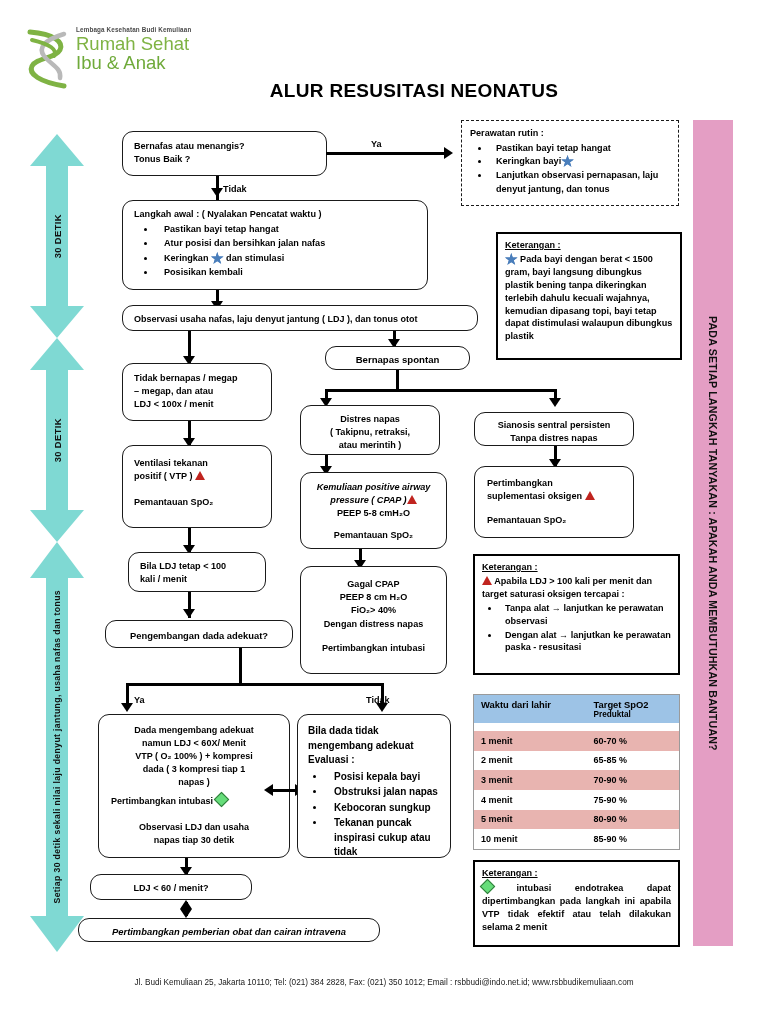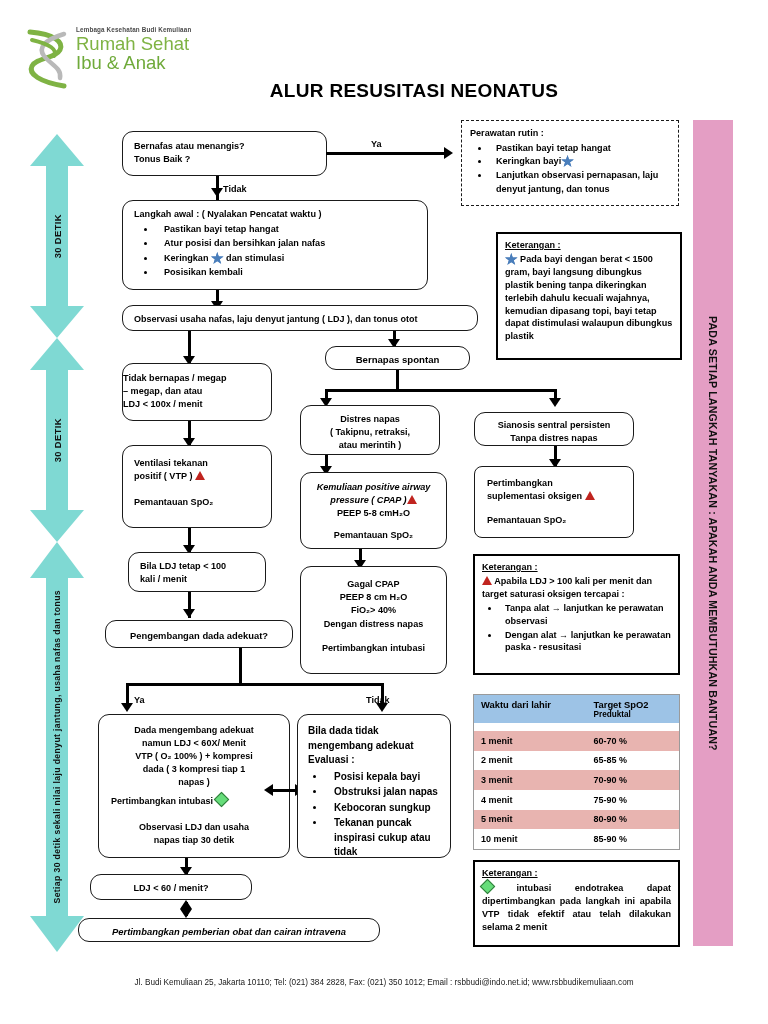--- a/index.html
+++ b/index.html
@@ -205,21 +205,21 @@
 
   <div class="vl" style="left:393px;top:331px;height:17px;"></div>
   <div class="arw-d" style="left:388px;top:339px;"></div>
 
   <div class="keter" style="left:496px;top:232px;width:186px;height:128px;">
     <div class="hd">Keterangan :</div>
     <div><span class="star">★</span>
       <span>Pada bayi dengan berat &lt; 1500 gram, bayi langsung dibungkus plastik bening tanpa dikeringkan terlebih dahulu kecuali wajahnya, kemudian dipasang topi, bayi tetap dapat distimulasi walaupun dibungkus plastik</span></div>
   </div>
 
-  <div class="box" style="left:122px;top:363px;width:150px;height:58px;padding-top:8px;padding-left:0;">
+  <div class="box" style="left:122px;top:363px;width:150px;height:58px;padding-top:8px;padding-left:11px;">
     <div>Tidak bernapas / megap</div>
     <div>– megap, dan atau</div>
     <div>LDJ  &lt; 100x / menit</div>
   </div>
   <div class="vl" style="left:188px;top:421px;height:26px;"></div>
   <div class="arw-d" style="left:183px;top:438px;"></div>
 
   <div class="box ctr" style="left:325px;top:346px;width:145px;height:24px;padding-top:6px;font-size:9.6px;">
     <div>Bernapas spontan</div>
   </div>
@@ -257,21 +257,21 @@
 
   <div class="box ctr ital" style="left:300px;top:472px;width:147px;height:77px;padding-top:8px;">
     <div>Kemuliaan positive airway</div>
     <div><span>pressure ( CPAP )</span><span class="tri"></span></div>
     <div style="font-style:normal;">PEEP 5-8 cmH₂O</div>
     <div style="font-style:normal;margin-top:8px;">Pemantauan SpO₂</div>
   </div>
   <div class="vl" style="left:359px;top:549px;height:18px;"></div>
   <div class="arw-d" style="left:354px;top:560px;"></div>
 
-  <div class="box" style="left:474px;top:466px;width:160px;height:72px;padding-top:10px;padding-left:12px;border-radius:8px;">
+  <div class="box" style="left:474px;top:466px;width:160px;height:72px;padding-top:10px;padding-left:12px;">
     <div>Pertimbangkan</div>
     <div><span>suplementasi oksigen</span>
       <span class="tri"></span></div>
     <div style="margin-top:11px;">Pemantauan SpO₂</div>
   </div>
 
   <div class="box" style="left:128px;top:552px;width:138px;height:40px;padding-top:7px;padding-left:11px;">
     <div>Bila LDJ tetap &lt; 100</div>
     <div>kali / menit</div>
   </div>

